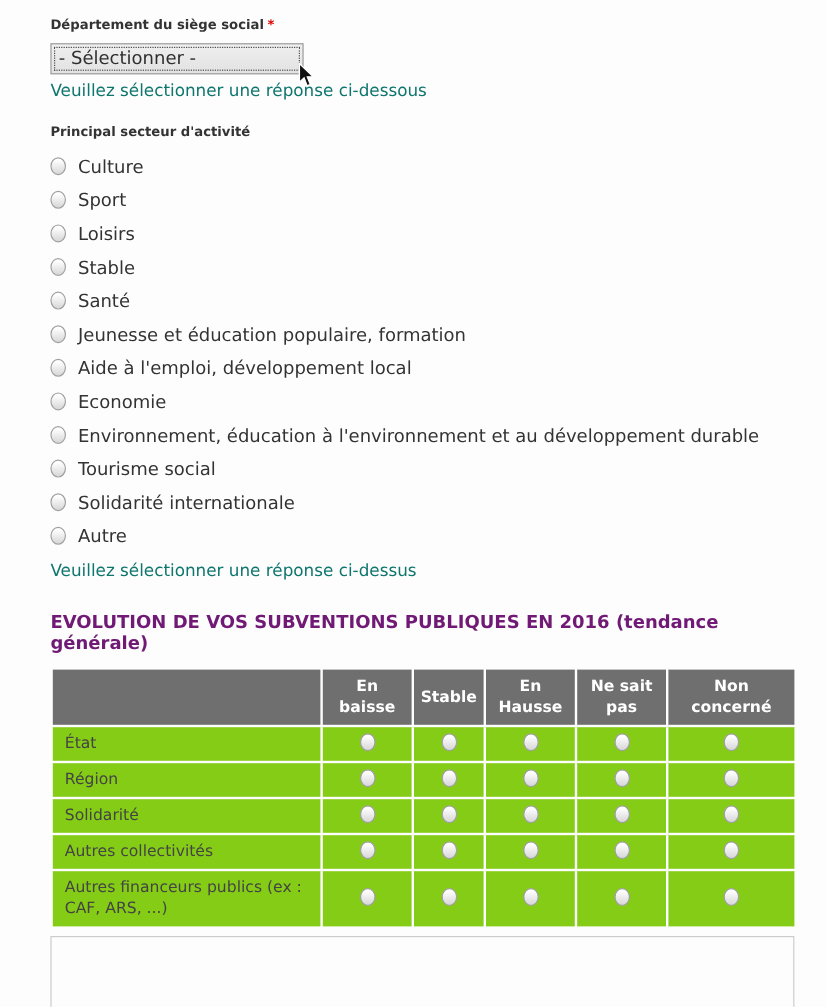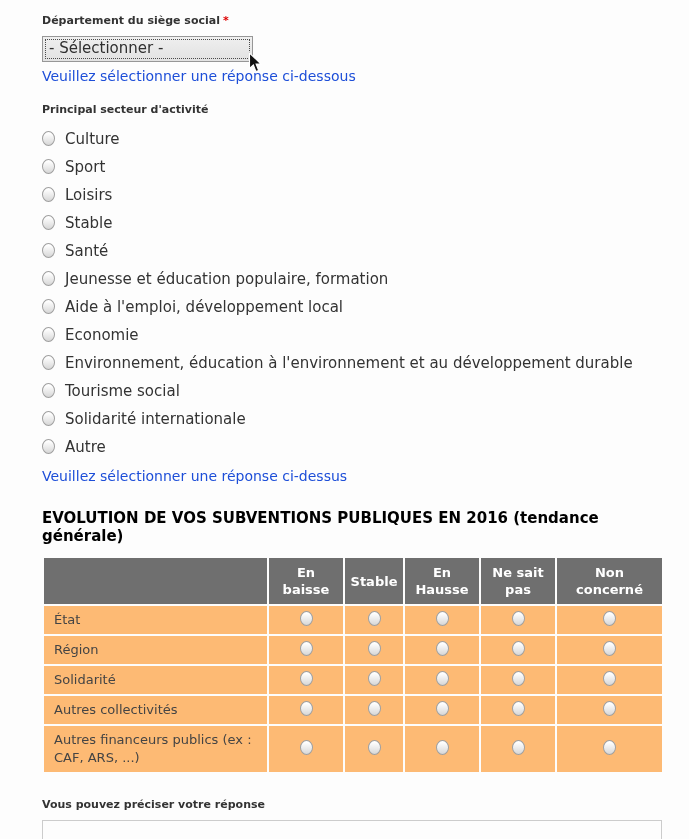--- a/index.html
+++ b/index.html
@@ -34,21 +34,21 @@
     outline-offset: -4px;
     font-family: "DejaVu Sans", sans-serif;
     font-size: 15px;
     color: #2f2f2f;
     padding: 0 6px 2px 6px;
   }
 
   .helper {
     margin-top: 5px;
     font-size: 14px;
-    color: #1d4ed8;
+    color: #0f766e;
     line-height: 18px;
   }
 
   .section-gap { margin-top: 16px; }
 
   
   .option-list { margin-top: 12px; }
   .option-row {
     display: flex;
     align-items: center;
@@ -70,40 +70,40 @@
     font-size: 15px;
     color: #333;
     white-space: nowrap;
   }
 
   
   .matrix-title {
     margin-top: 24px;
     font-size: 15px;
     font-weight: bold;
-    color: #000000;
+    color: #701a75;
   }
   table.matrix {
     margin-top: 11px;
     border-collapse: collapse;
     table-layout: fixed;
     width: 620px;
   }
   table.matrix th, table.matrix td { border: 2px solid #fdfdfd; }
   table.matrix thead th {
     background: #6f6f6f;
     color: #ffffff;
     font-size: 13px;
     font-weight: bold;
     text-align: center;
     padding: 6px 4px;
     line-height: 17px;
   }
   table.matrix tbody td {
-    background: #fdba74;
+    background: #84cc16;
     text-align: center;
     vertical-align: middle;
     padding: 4px 4px;
   }
   table.matrix td.row-label {
     text-align: left;
     font-size: 13px;
     color: #444;
     padding: 5px 10px;
     line-height: 18px;
@@ -252,20 +252,19 @@
           <td class="row-label">Autres financeurs publics (ex : CAF, ARS, ...)</td>
           <td><input type="radio" name="matrix-row-4" style=""></td>
           <td><input type="radio" name="matrix-row-4" style=""></td>
           <td><input type="radio" name="matrix-row-4" style=""></td>
           <td><input type="radio" name="matrix-row-4" style=""></td>
           <td><input type="radio" name="matrix-row-4" style=""></td>
         </tr>
       </tbody>
   </table>
 
-  <h3 class="q-label free-text-label">Vous pouvez préciser votre réponse</h3>
   <textarea class="free-text" style=""></textarea>
 
 </div>
 
 <svg class="cursor" width="15" height="22" viewBox="0 0 15 22">
   <path d="M1.5 1 L1.5 16.5 L5.4 13 L7.9 19.5 L10.6 18.4 L8.1 12 L13 12 Z" fill="#111" stroke="#fff" stroke-width="1.1"></path>
 </svg>
 
 </body></html>

